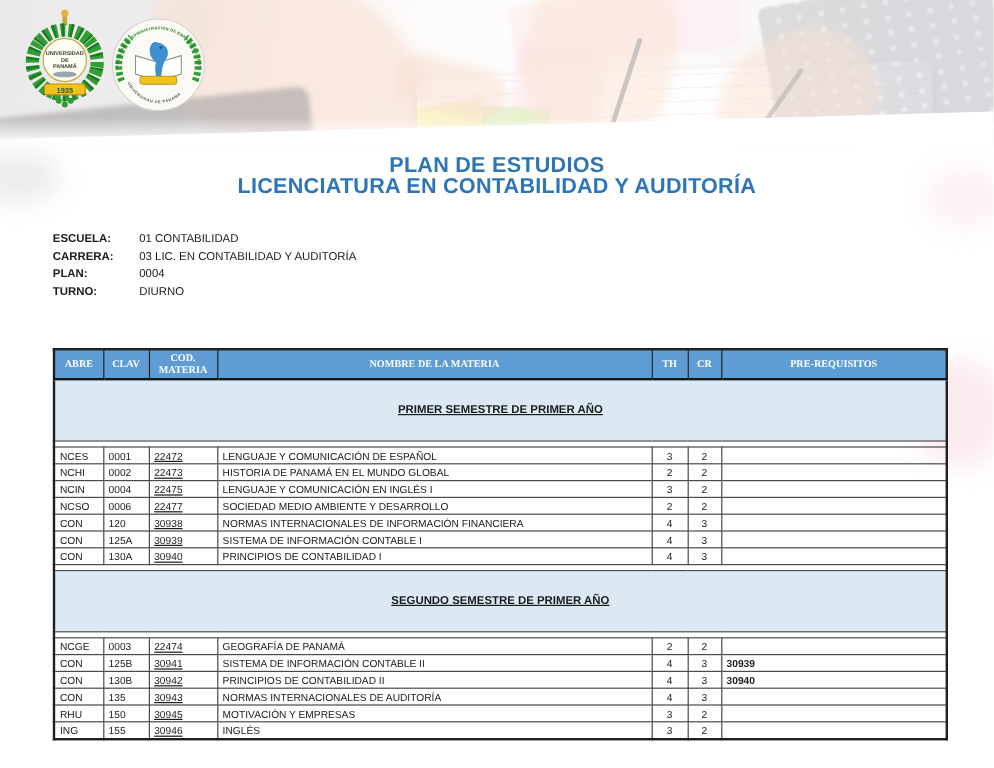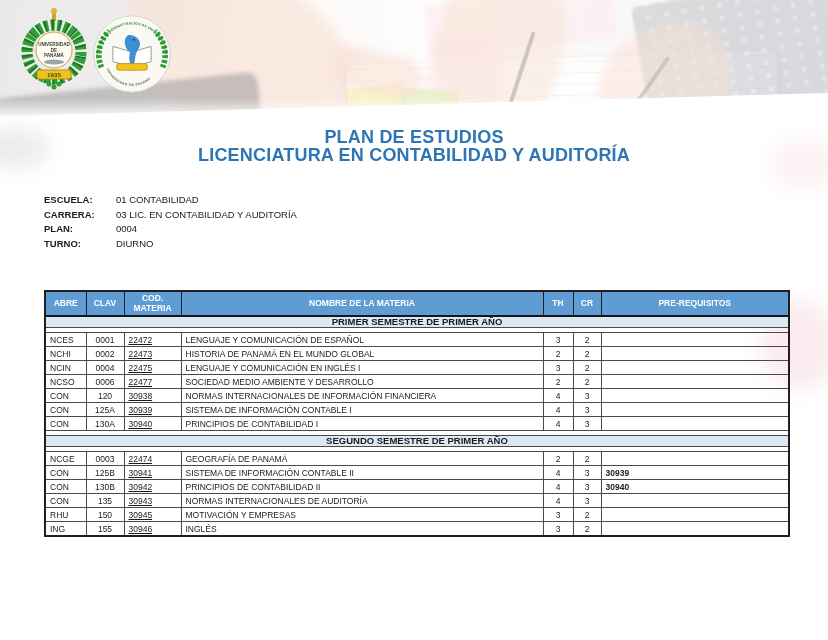--- a/index.html
+++ b/index.html
@@ -60,30 +60,30 @@
   .doc-title{position:absolute;left:0;top:128px;width:828px;text-align:center;
     color:var(--title-blue,#2E75B6);font-weight:bold;font-size:18px;line-height:18px;letter-spacing:.2px;}
   
   .info{position:absolute;left:44px;top:193px;font-size:9.5px;line-height:14.6px;}
   .info-row .lab{display:inline-block;width:72px;font-weight:bold;}
   
   table.plan{position:absolute;left:44px;top:290px;width:744px;border-collapse:collapse;
     border:2px solid #1f1f1f;table-layout:fixed;}
   table.plan th{background:var(--header-fill,#5E9CD3);color:#fff;font-size:8.5px;font-weight:bold;
     border:1px solid #1f1f1f;border-bottom:2px solid #161616;padding:2px 1px;line-height:9.5px;
-    vertical-align:middle;text-align:center;}
+    vertical-align:middle;text-align:center;font-family:Liberation Serif, serif;}
   table.plan td{font-size:8.5px;line-height:10px;padding:1px 4px;height:11px;
     border-top:1px solid #4a4a4a;border-bottom:1px solid #4a4a4a;vertical-align:middle;
     overflow:hidden;white-space:nowrap;}
   tr.course-row td{border-left:1px solid #4a4a4a;border-right:1px solid #4a4a4a;}
   tr.band td{background:var(--section-fill,#DCE9F5);font-weight:bold;text-align:center;
-    font-size:9.5px;padding:0 0;height:auto;}
+    font-size:9.5px;padding:20px 0;height:auto;text-decoration:underline;}
   tr.spacer td{height:4px;padding:0;}
   td.c-abre{padding-left:4px;}
-  td.c-clav{padding-left:7px;text-align:center;}
+  td.c-clav{padding-left:7px;}
   td.c-cod{padding-left:12px;text-decoration:underline;}
   td.c-nombre{padding-left:5px;}
   td.c-th,td.c-cr{text-align:center;padding:1px 0;}
   td.c-prereq{padding-left:4px;font-weight:bold;}
 </style>
 </head>
 <body>
 
 <div class="sheet">
 

